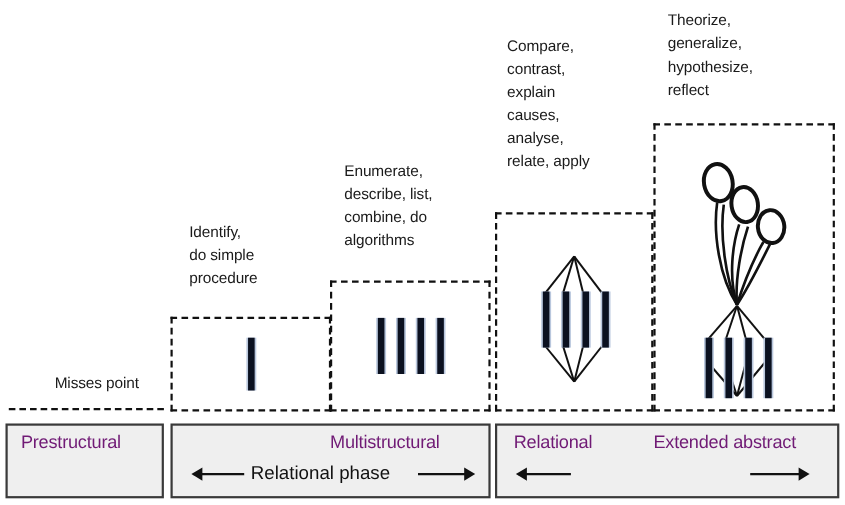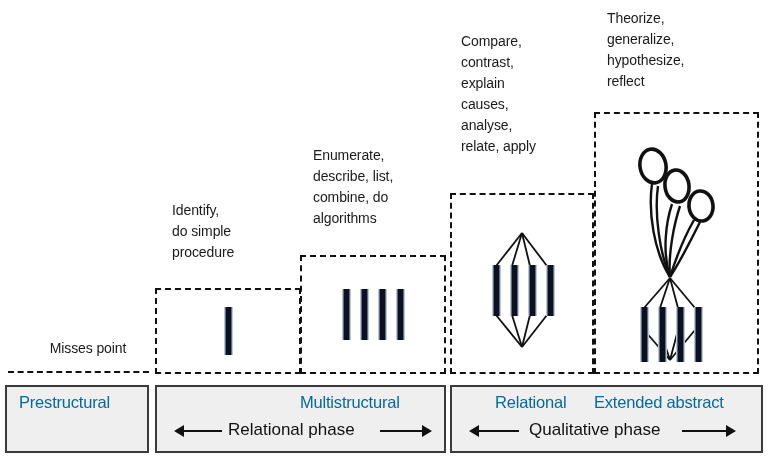--- a/index.html
+++ b/index.html
@@ -44,21 +44,21 @@
 
   
   .strip {
     position: absolute;
     background: #efefef;
     border: 2px solid #3a3a3a;
     box-sizing: border-box;
   }
   .strip-label {
     position: absolute;
-    color: #0369a1;
+    color: #701a75;
     font-size: 16.5px;
     font-family: "Liberation Sans", sans-serif;
     white-space: nowrap;
     letter-spacing: -0.2px;
   }
   .phase-label {
     position: absolute;
     color: #111111;
     font-size: 17px;
     font-family: "Liberation Sans", sans-serif;
@@ -206,23 +206,22 @@
   </svg>
   <svg class="arrow-svg" style="left:378px; top:421px;" width="60" height="20" viewBox="0 0 60 20">
     <g stroke="#111111" stroke-width="2" fill="none">
       <line x1="2" y1="10" x2="50" y2="10"></line>
       <polyline points="44,4 54,10 44,16" fill="#111111" stroke="none"></polyline>
     </g>
   </svg>
 
   <div class="strip" style="left:450px; top:385px; width:313px; height:68px;">
   </div>
-  <div class="strip-label" style="left:495px; top:393px;text-align:right;">Relational</div>
+  <div class="strip-label" style="left:467px; top:393px;text-align:right;">Relational</div>
   <div class="strip-label" style="left:594px; top:393px;">Extended abstract</div>
-  <div class="phase-label" style="left:529px; top:420px;">Qualitative phase</div>
   <svg class="arrow-svg" style="left:463px; top:421px;" width="60" height="20" viewBox="0 0 60 20">
     <g stroke="#111111" stroke-width="2" fill="none">
       <line x1="8" y1="10" x2="56" y2="10"></line>
       <polyline points="16,4 6,10 16,16" fill="#111111" stroke="none"></polyline>
     </g>
   </svg>
   <svg class="arrow-svg" style="left:680px; top:421px;" width="62" height="20" viewBox="0 0 62 20">
     <g stroke="#111111" stroke-width="2" fill="none">
       <line x1="2" y1="10" x2="52" y2="10"></line>
       <polyline points="46,4 56,10 46,16" fill="#111111" stroke="none"></polyline>

